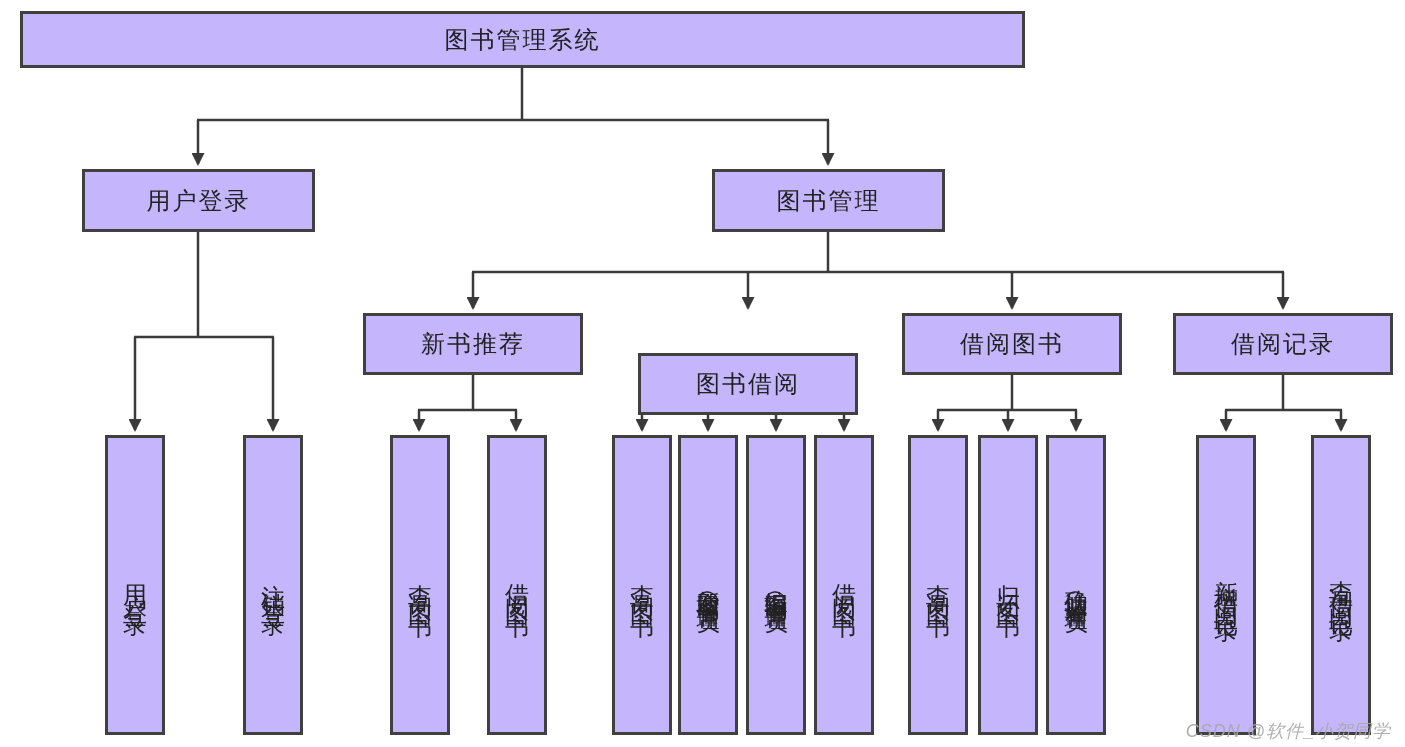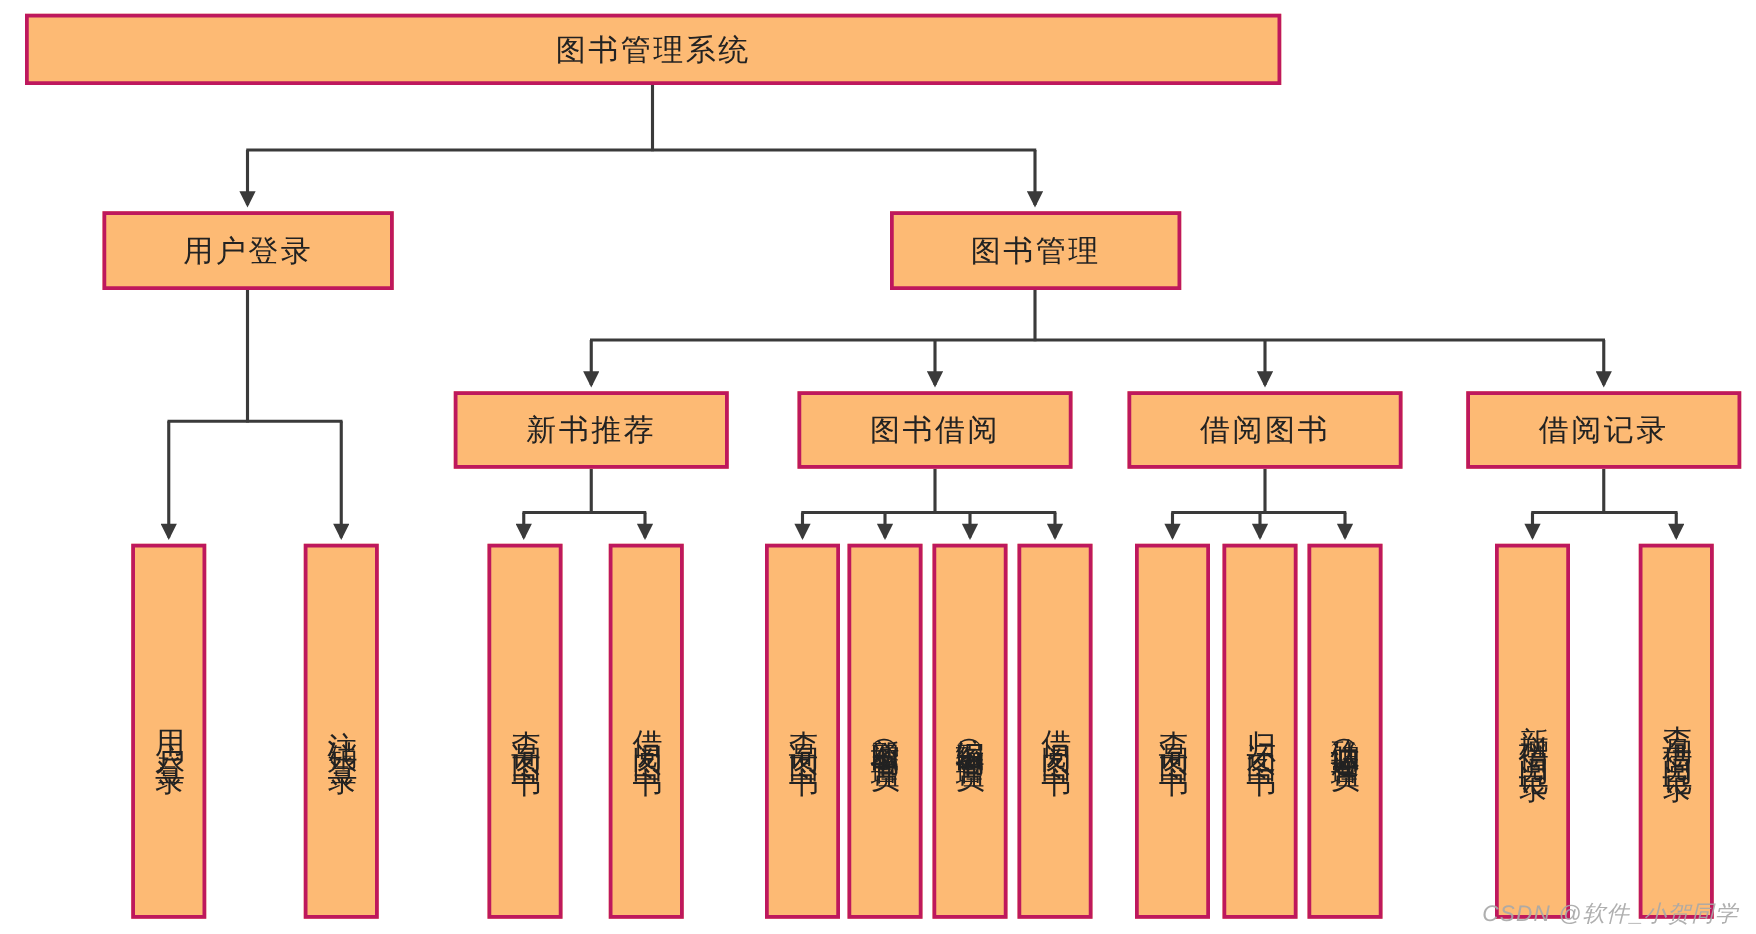--- a/index.html
+++ b/index.html
@@ -7,22 +7,22 @@
     position:relative;
     width:1405px;height:747px;
     background:#ffffff;
     font-family:"Liberation Sans","DejaVu Sans",sans-serif;
     overflow:hidden;
   }
   #wires{position:absolute;left:0;top:0;width:1405px;height:747px;}
   .node{
     position:absolute;
     box-sizing:border-box;
-    border:3px solid #be185d;
-    background:#fdba74;
+    border:3px solid #404040;
+    background:#c4b5fd;
     display:flex;
     align-items:center;
     justify-content:center;
     color:#222222;
     font-size:24px;
     letter-spacing:2px;
     white-space:nowrap;
   }
   .root{left:20px;top:11px;width:1005px;height:57px;}
   .lvl2{top:169px;width:233px;height:63px;}
@@ -102,21 +102,21 @@
       <line x1="1341" y1="410" x2="1341" y2="430" marker-end="url(#arrow)"></line>
     </g>
   </svg>
 
   <div class="node root">图书管理系统</div>
 
   <div class="node lvl2" style="left:82px;">用户登录</div>
   <div class="node lvl2" style="left:712px;">图书管理</div>
 
   <div class="node lvl3" style="left:363px;">新书推荐</div>
-  <div class="node lvl3" style="left:638px;">图书借阅</div>
+  <div class="node lvl3" style="left:638px;margin-top:40px;">图书借阅</div>
   <div class="node lvl3" style="left:902px;">借阅图书</div>
   <div class="node lvl3" style="left:1173px;">借阅记录</div>
 
   <div class="node leaf" style="left:105px;">
     <span class="vtext">用户登录</span>
   </div>
   <div class="node leaf" style="left:243px;">
     <span class="vtext">注销登录</span>
   </div>
 

